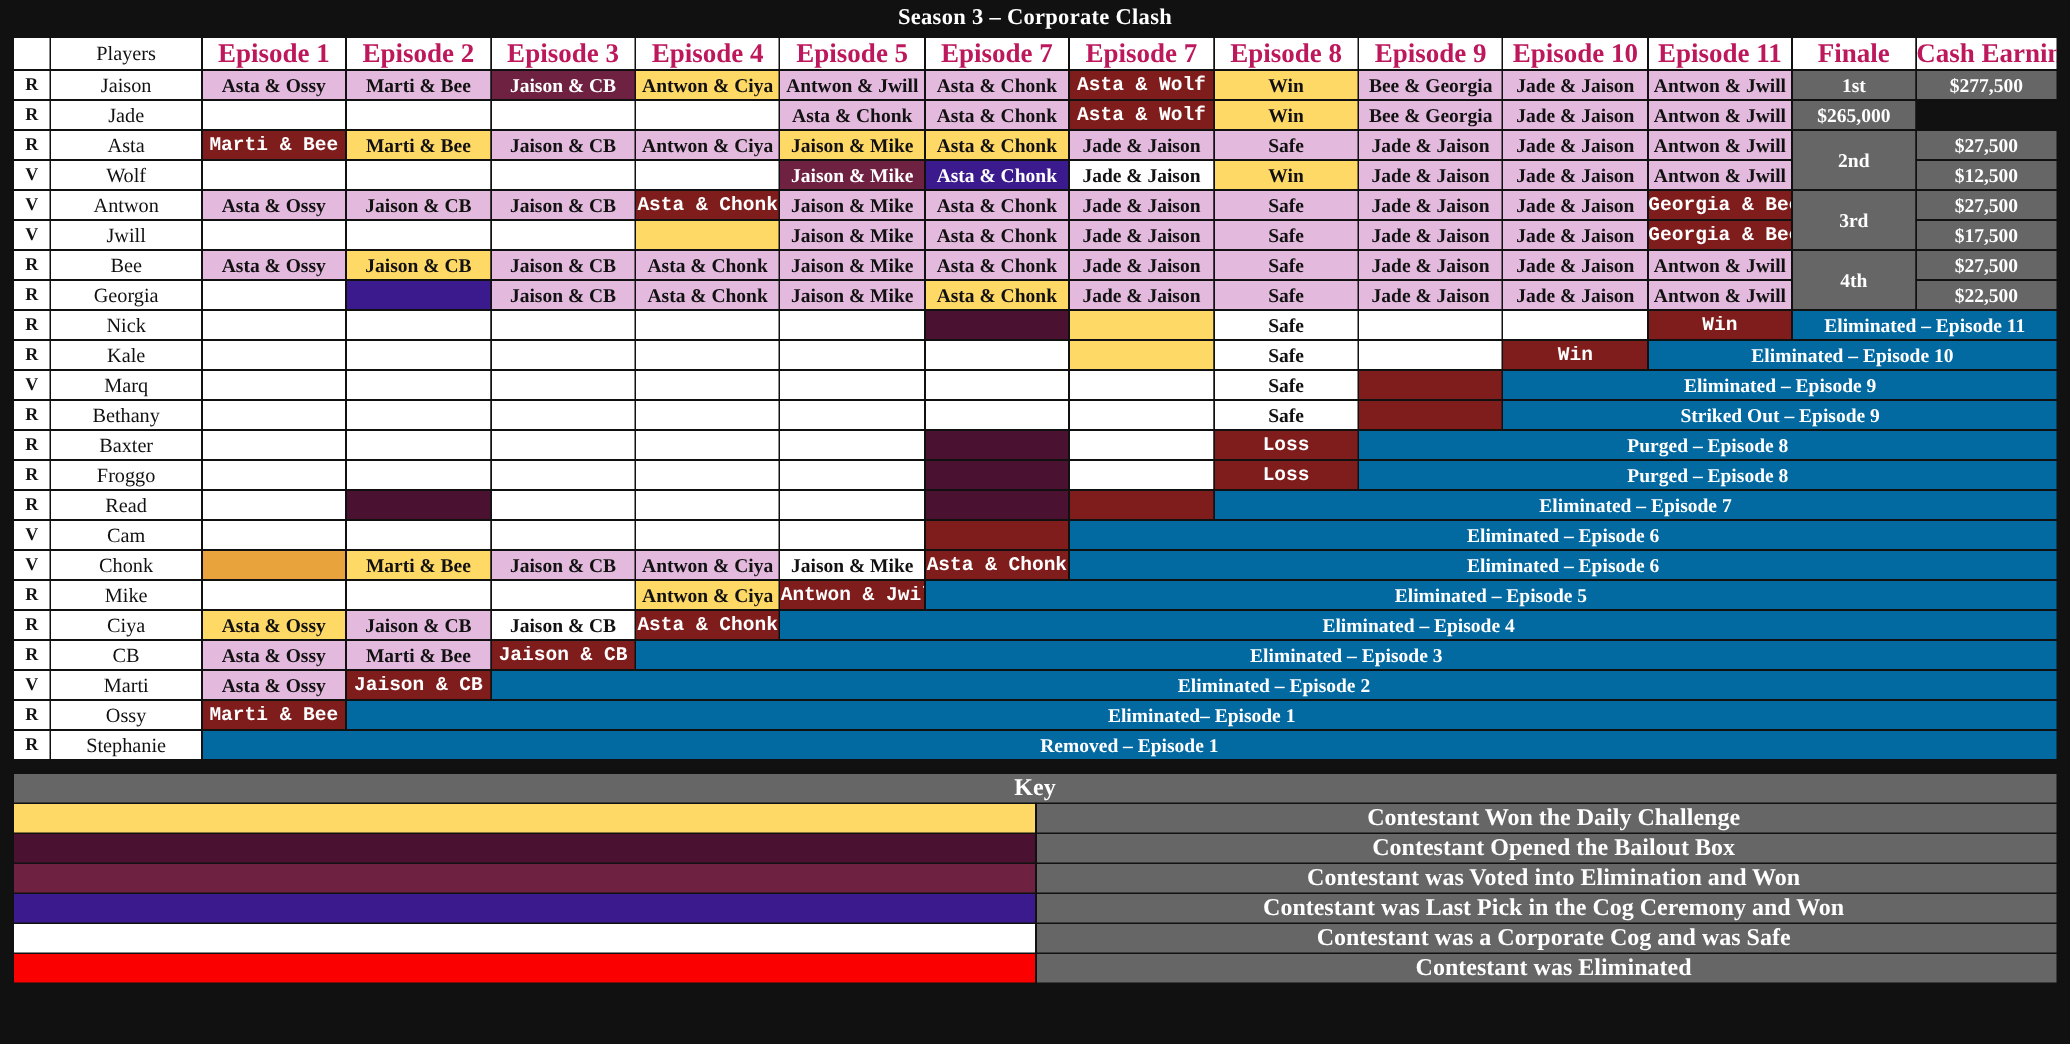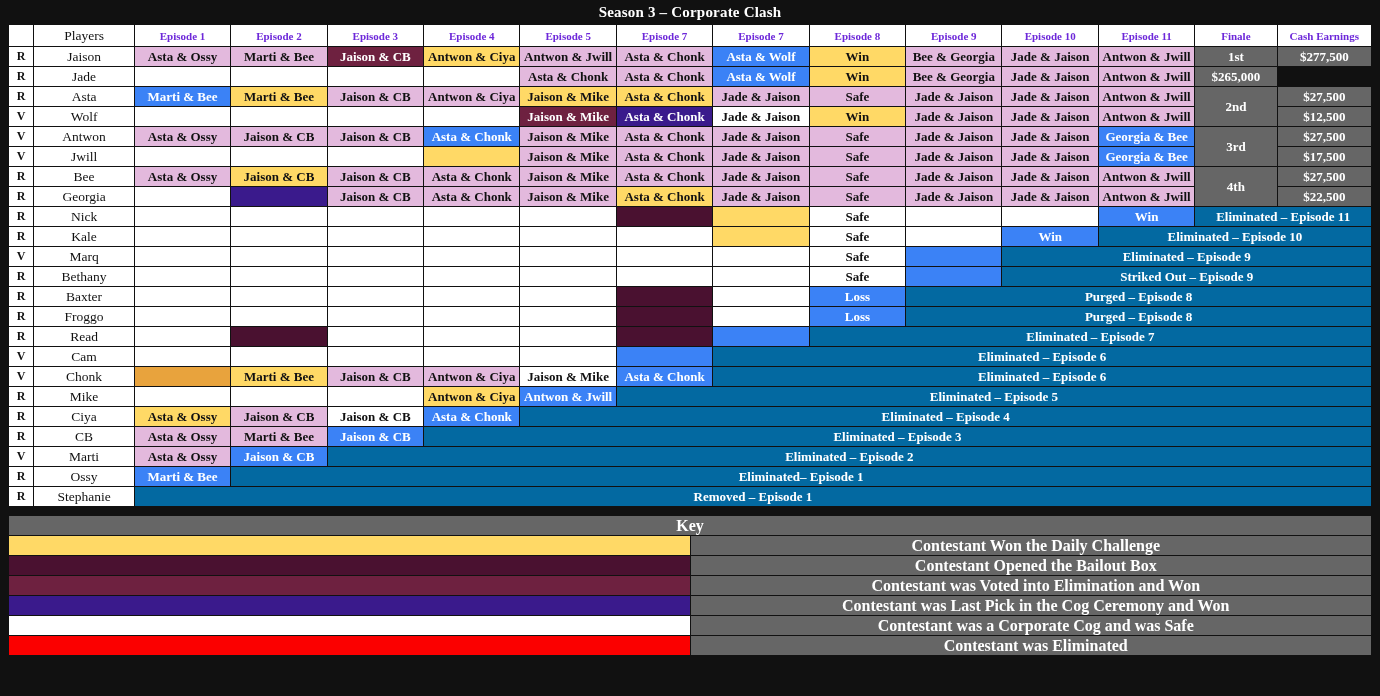--- a/index.html
+++ b/index.html
@@ -26,37 +26,37 @@
   td,th{
     border:1px solid #111111;
     text-align:center;
     vertical-align:middle;
     height:19px;
     padding:0;
     overflow:hidden;
     white-space:nowrap;
     font-weight:bold;
   }
-  .hdr{background:#ffffff;color:#6d28d9;font-weight:bold;height:21px;font-size:11px;}
+  .hdr{background:#ffffff;color:#be185d;font-weight:bold;height:21px;font-size:18px;}
   .rescol{width:24px;background:#ffffff;color:#111111;font-size:12px;}
   .namecol{width:98px;background:#ffffff;color:#111111;font-size:13.5px;font-weight:normal;}
   .epcol{width:94px;}
   .fincol{width:80px;}
   .cashcol{width:92px;}
 
   
   .c-blank{background:#ffffff;}
   .c-win{background:#ffd966;color:#111111;}          
   .c-winelim{background:#e8a33d;color:#111111;}      
   .c-bailout{background:#4a1130;color:#ffffff;}      
   .c-votedwon{background:#6e2140;color:#ffffff;}     
   .c-lastpick{background:#3a1a8c;color:#ffffff;}     
   .c-exec{background:#e3b9dd;color:#111111;}         
   .c-cog{background:#ffffff;color:#111111;}          
-  .c-elim{background:#3b82f6;color:#ffffff;}         
+  .c-elim{background:#7f1d1d;color:#ffffff;font-family:Liberation Mono, monospace;}         
   .c-gray{background:#0369a1;color:#ffffff;}
   .c-rank{background:#666666;color:#ffffff;font-weight:bold;}
   .c-cash{background:#666666;color:#ffffff;}
   .c-safe{background:#ffffff;color:#111111;}
 
   
   #keywrap{margin-top:8px;}
   table.key{width:1364px;margin:0 8px;font-size:16px;}
   table.key td{height:19px;}
   .keyswatch{width:120px;}

